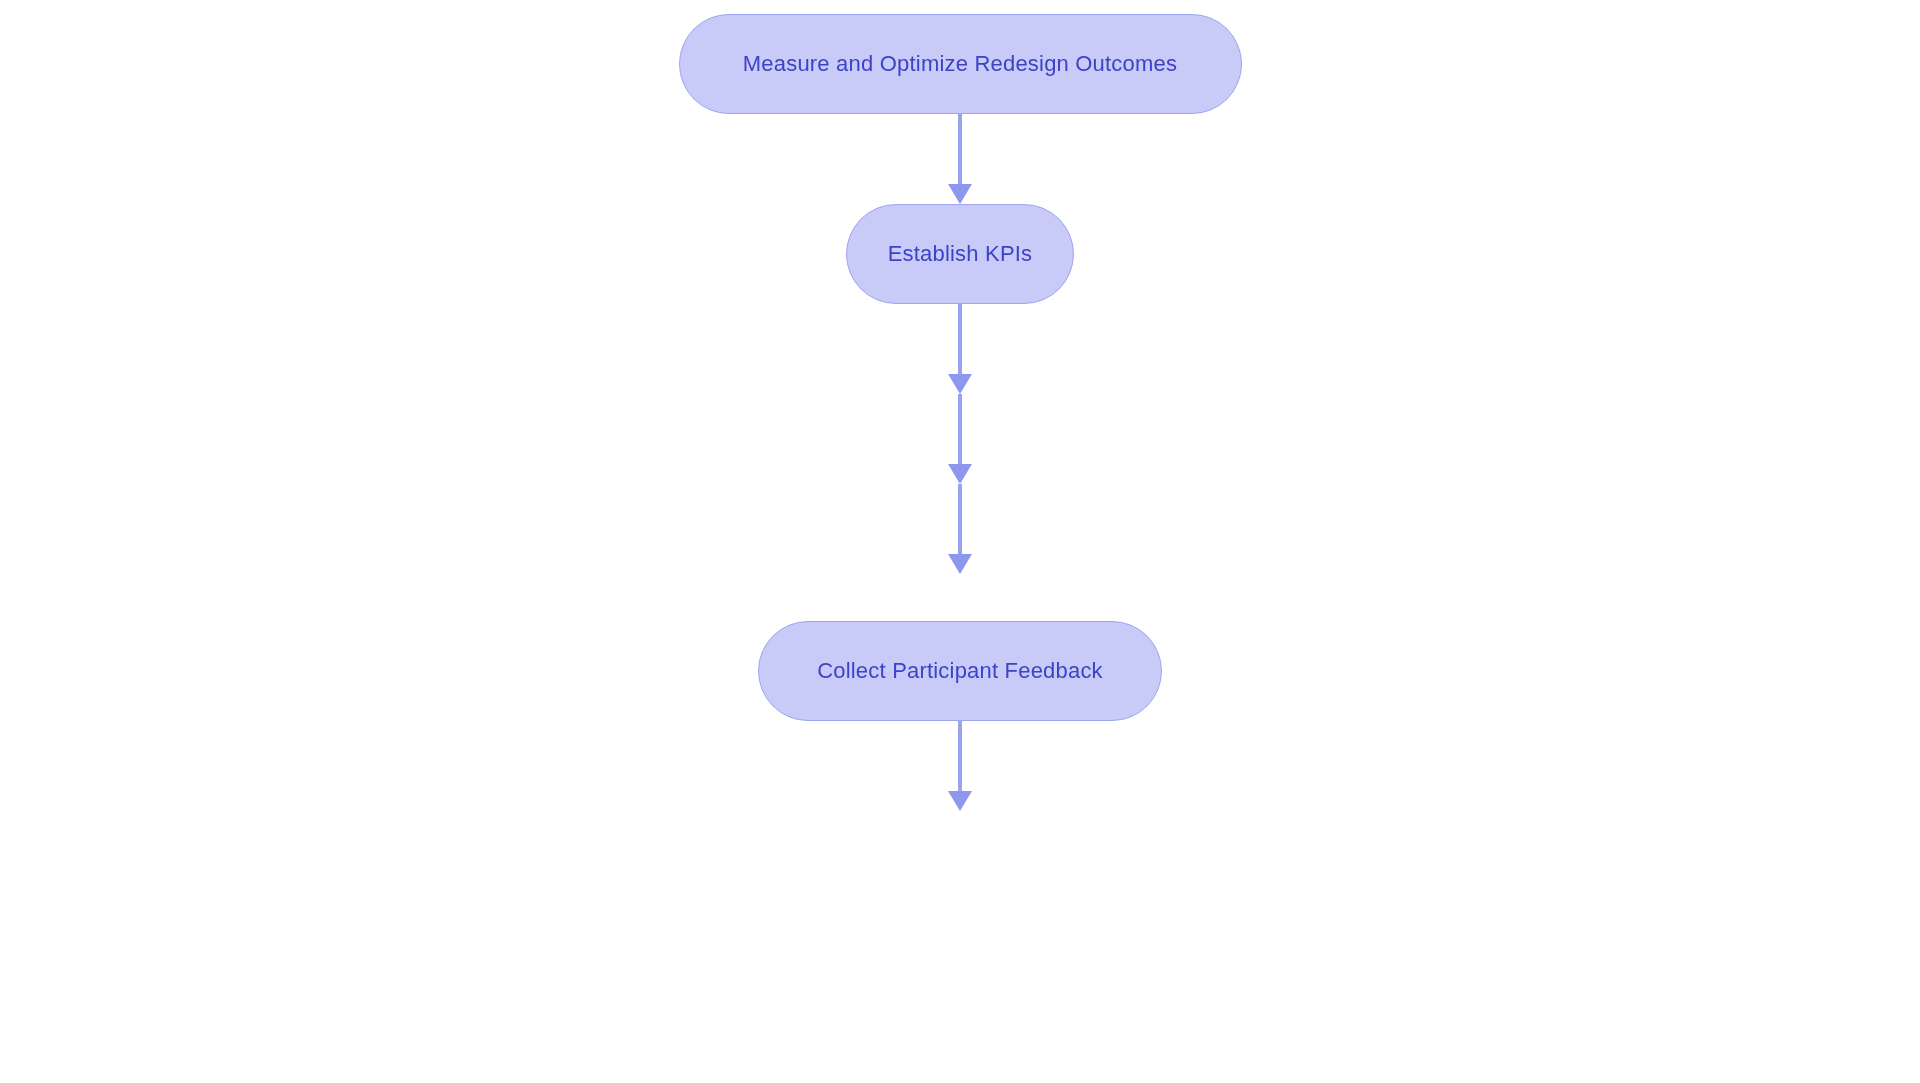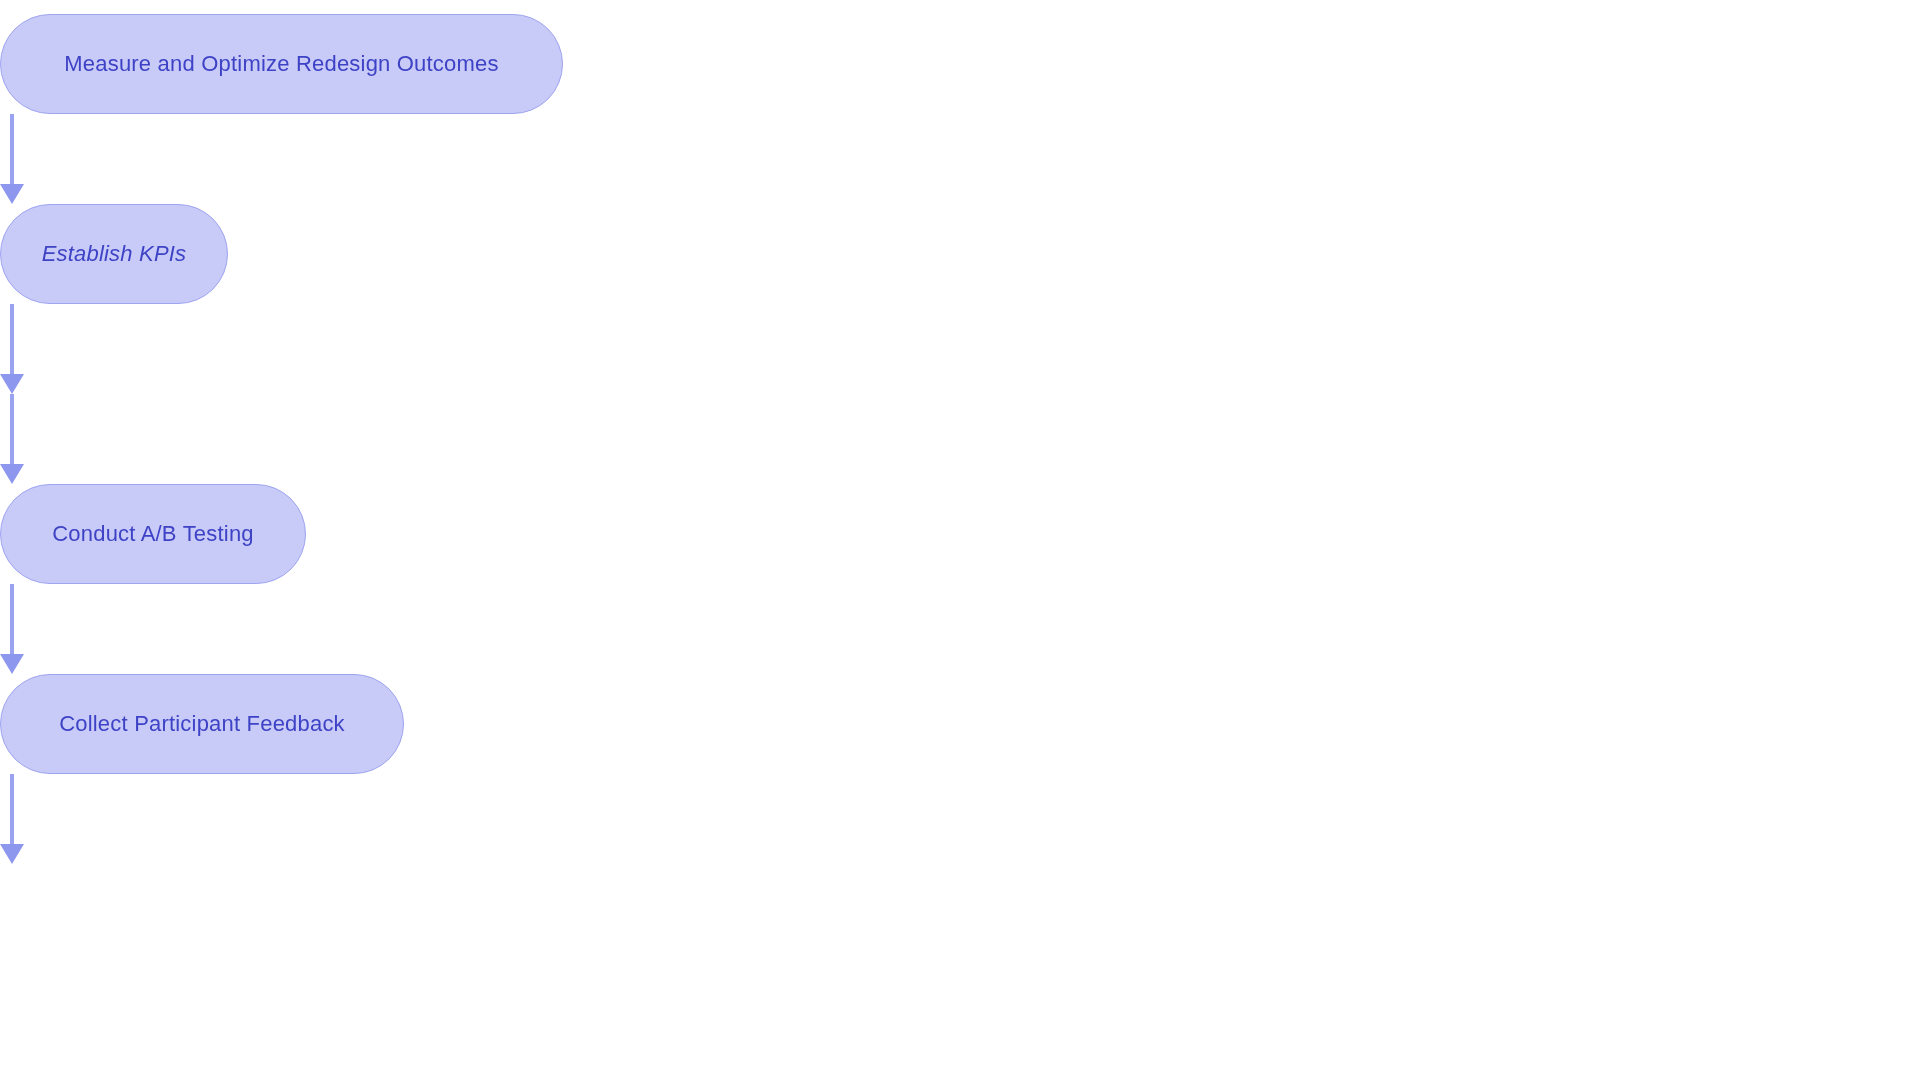--- a/index.html
+++ b/index.html
@@ -22,45 +22,45 @@
     background: var(--background);
     overflow: hidden;
   }
   .flowchart {
     position: absolute;
     top: 14px;
     left: 0;
     width: 100%;
     display: flex;
     flex-direction: column;
-    align-items: flex-start;
+    align-items: center;
   }
   .flow-node {
     height: 100px;
     border-radius: 50px;
     background: var(--node-fill);
     border: 1.5px solid var(--node-border);
     display: flex;
     align-items: center;
     justify-content: center;
     flex: 0 0 auto;
   }
   .flow-node .node-label {
     color: var(--node-text);
     font-size: 22px;
     letter-spacing: 0.2px;
     white-space: nowrap;
     text-align: center;
   }
   
   .w1 { width: 563px; }
-  .w2 { width: 228px; font-style: italic; }
+  .w2 { width: 228px; }
   .w3 { width: 319px; }
   .w4 { width: 306px; }
-  .w5 { width: 404px; }
+  .w5 { width: 404px; margin-top: 47px; }
   .w6 { width: 322px; }
   .connector {
     height: 90px;
     display: flex;
     flex-direction: column;
     align-items: center;
     flex: 0 0 auto;
   }
   .connector .line {
     width: 4px;
@@ -98,23 +98,20 @@
       <div class="line"></div>
       <div class="arrowhead"></div>
     </div>
 
 
     <div class="connector">
       <div class="line"></div>
       <div class="arrowhead"></div>
     </div>
 
-    <div class="flow-node w4">
-      <span class="node-label">Conduct A/B Testing</span>
-    </div>
 
     <div class="connector">
       <div class="line"></div>
       <div class="arrowhead"></div>
     </div>
 
     <div class="flow-node w5">
       <span class="node-label">Collect Participant Feedback</span>
     </div>
 

